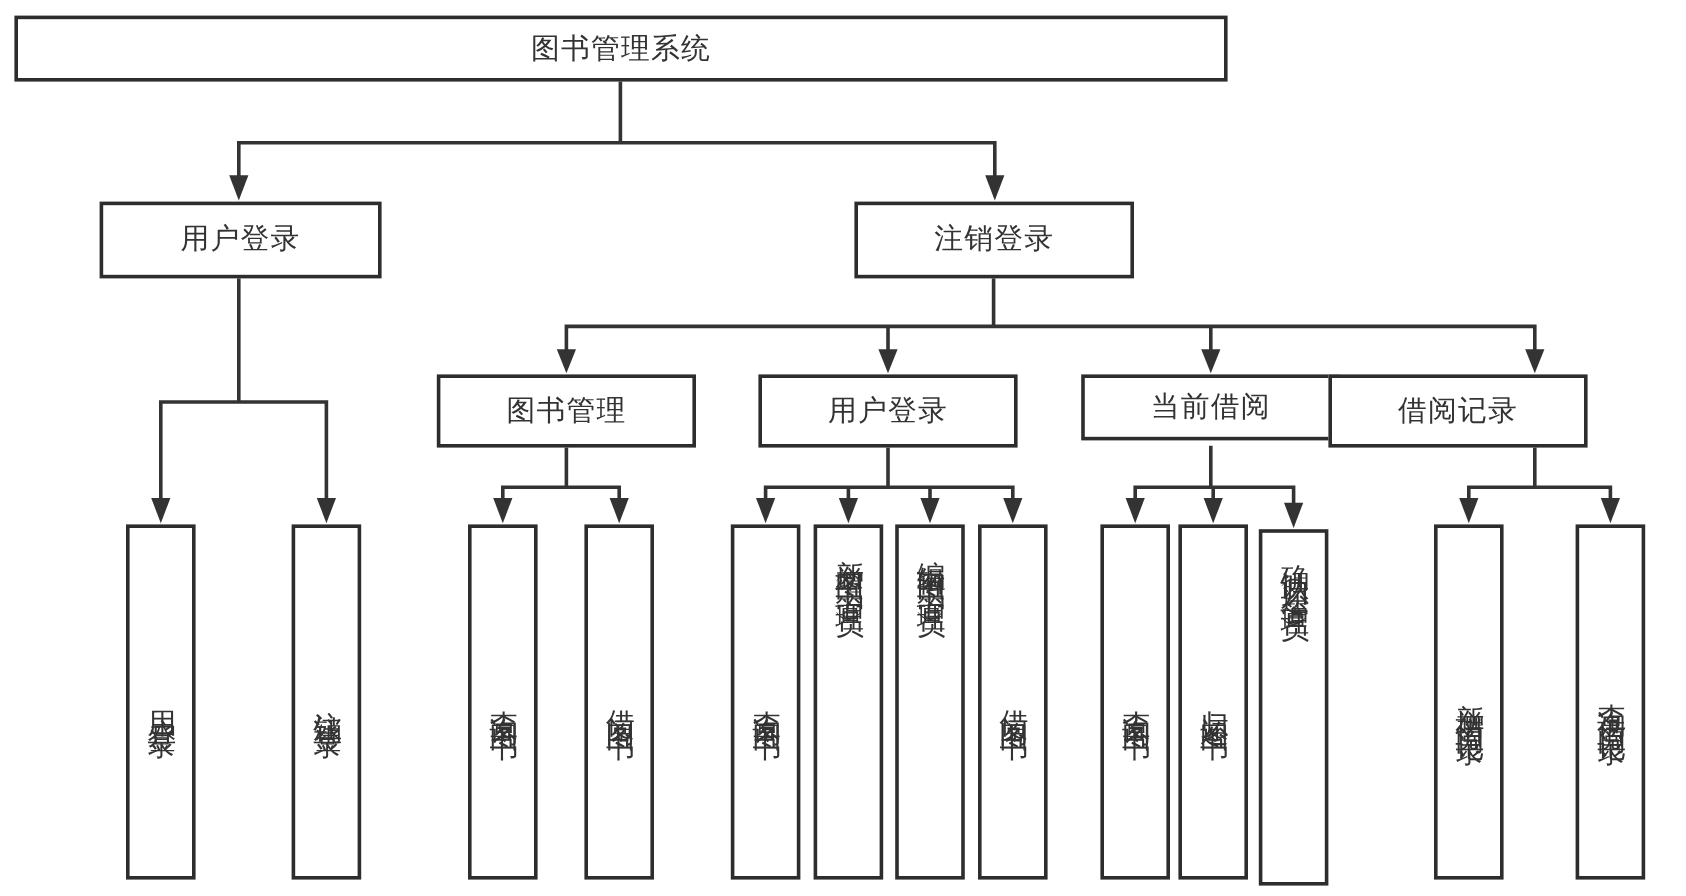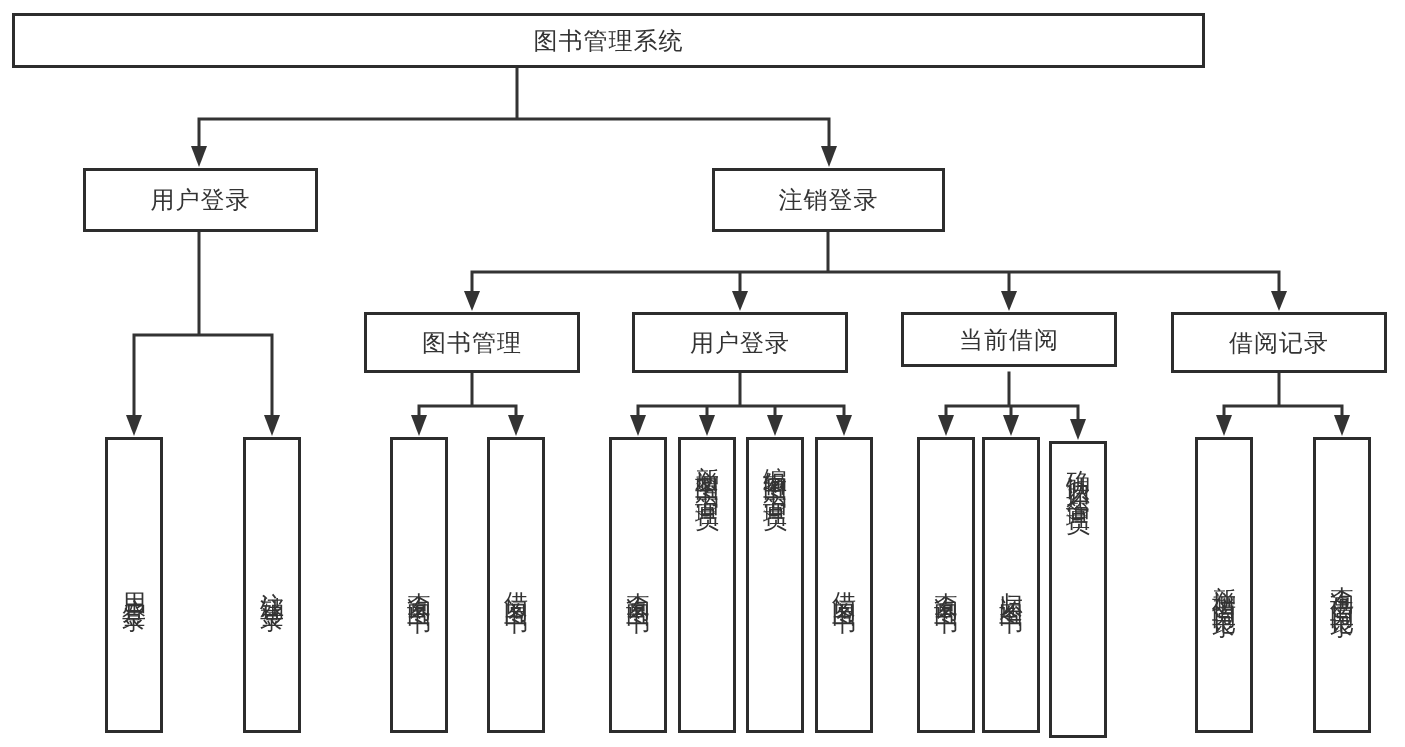--- a/index.html
+++ b/index.html
@@ -109,29 +109,29 @@
       <polygon points="1070,419 1086,419 1078,440"></polygon>
     </g>
 
     <g>
       <path d="M1279 373 V406 M1224 406 H1342 M1224 406 V418 M1342 406 V418"></path>
       <polygon points="1216,415 1232,415 1224,436"></polygon>
       <polygon points="1334,415 1350,415 1342,436"></polygon>
     </g>
   </svg>
 
-  <div class="node" style="left:12px;top:13px;width:1193px;height:55px">图书管理系统</div>
+  <div class="node" style="left:12px;top:13px;width:1011px;height:55px">图书管理系统</div>
 
   <div class="node" style="left:83px;top:168px;width:235px;height:64px">用户登录</div>
   <div class="node" style="left:712px;top:168px;width:233px;height:64px">注销登录</div>
 
   <div class="node" style="left:364px;top:312px;width:216px;height:61px">图书管理</div>
   <div class="node" style="left:632px;top:312px;width:216px;height:61px">用户登录</div>
   <div class="node" style="left:901px;top:312px;width:216px;height:55px">当前借阅</div>
-  <div class="node" style="left:1171px;top:312px;width:216px;height:61px">借阅记录</div>
+  <div class="node" style="left:1107px;top:312px;width:216px;height:61px">借阅记录</div>
 
   <div class="vnode" style="left:105px;top:437px;width:58px;height:296px">
     <span class="vtext">用户登录</span>
   </div>
   <div class="vnode" style="left:243px;top:437px;width:58px;height:296px">
     <span class="vtext">注销登录</span>
   </div>
 
   <div class="vnode" style="left:390px;top:437px;width:58px;height:296px">
     <span class="vtext">查询图书</span>

